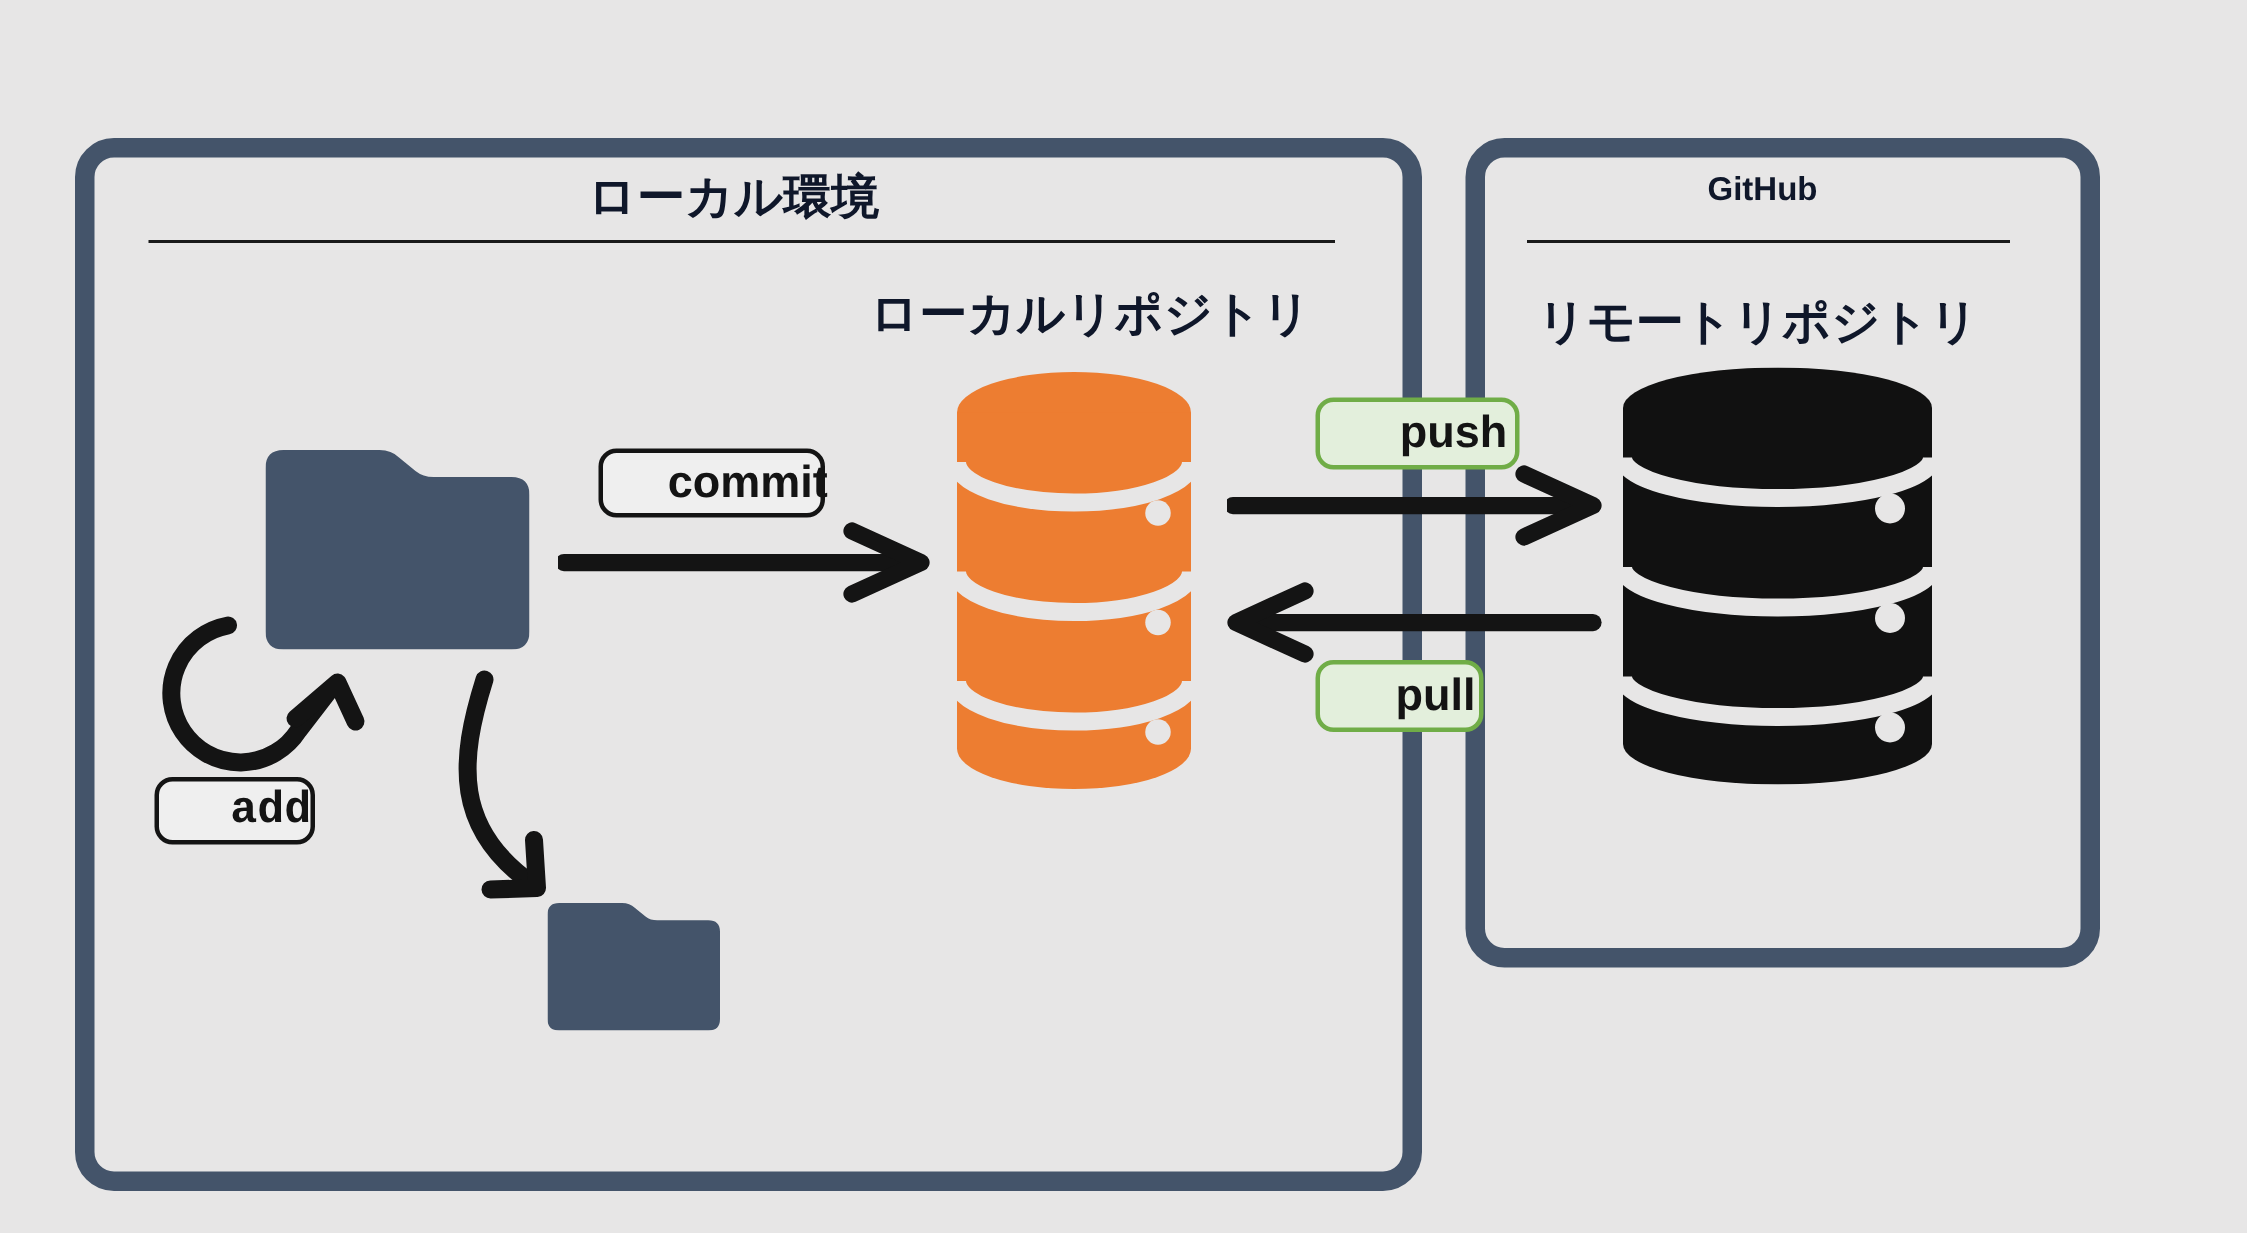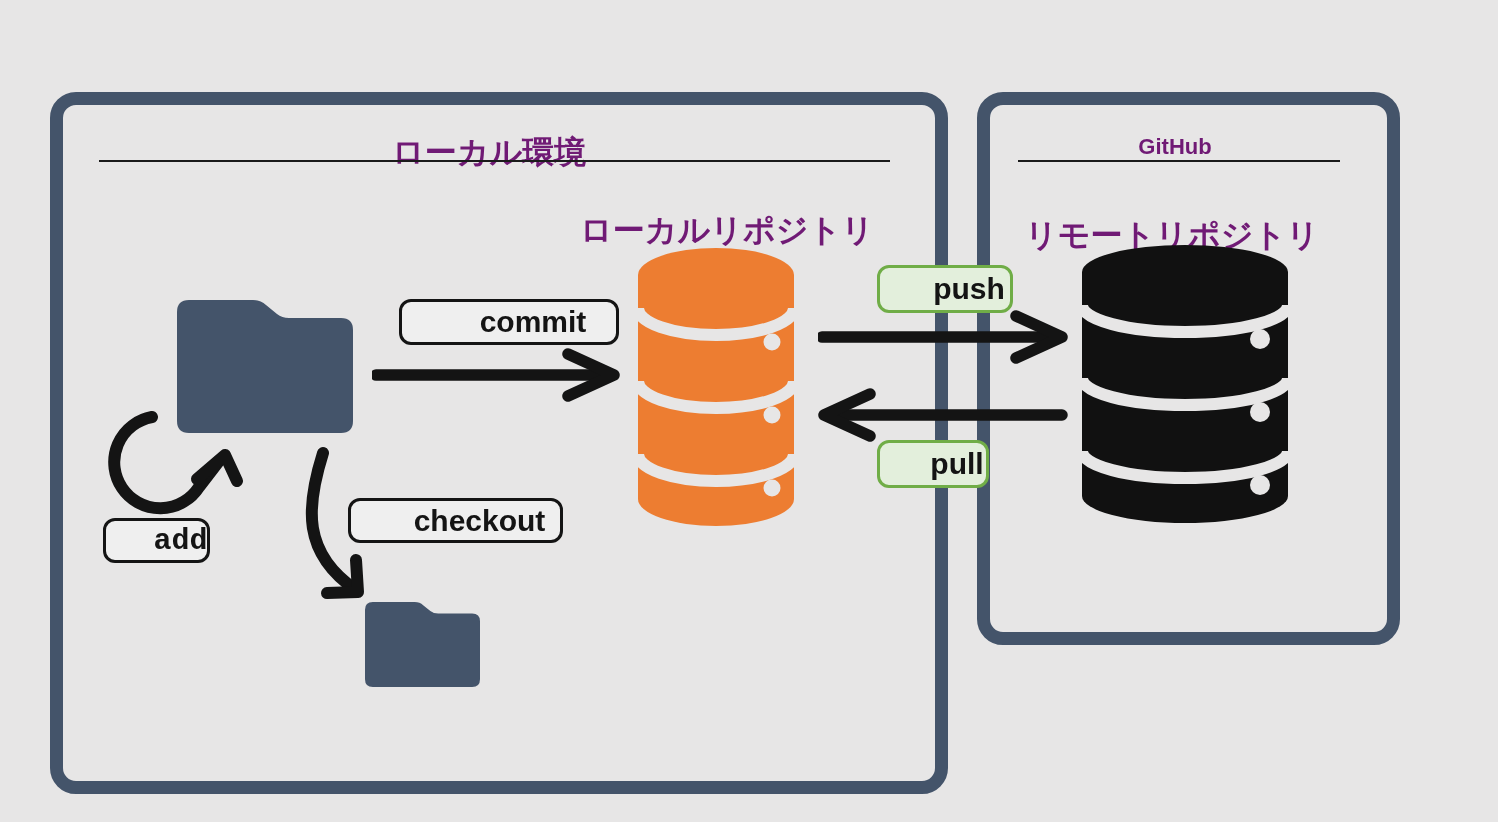--- a/index.html
+++ b/index.html
@@ -20,24 +20,23 @@
     background:transparent;
     box-sizing:border-box;
     z-index:1;
   }
   .box-local{left:50px;top:92px;width:898px;height:702px;}
   .box-github{left:977px;top:92px;width:423px;height:553px;}
   .title{
     position:absolute;
     transform:translateX(-50%);
     font-weight:bold;
-    color:#701a75;
+    color:#0f172a;
     white-space:nowrap;
     z-index:2;
-    margin-top:21px;
   }
   .title-main{font-size:22px;}
   .title-jp{font-size:32px;}
   .underline{
     position:absolute;height:2px;background:#1a1a1a;z-index:2;
   }
   .icon{position:absolute;z-index:3;}
   .cmd-label{
     position:absolute;
     display:flex;align-items:center;justify-content:center;
@@ -98,39 +97,36 @@
     <path d="M0,206 A103,27 0 0 0 206,206" fill="none" stroke-width="12" stroke="#E7E6E6"></path>
     <circle cx="178" cy="94" r="10" fill="#E7E6E6"></circle>
     <circle cx="178" cy="167" r="10" fill="#E7E6E6"></circle>
     <circle cx="178" cy="240" r="10" fill="#E7E6E6"></circle>
   </svg>
 
   <svg class="arrow" style="left:372px;top:347px;" width="252" height="56" viewBox="0 0 252 56">
     <path d="M4,28 H224" fill="none" stroke-width="11.5" stroke-linecap="round" stroke="#141414"></path>
     <path d="M196,7 L242,28 L196,49" fill="none" stroke-width="11.5" stroke-linecap="round" stroke-linejoin="round" stroke="#141414"></path>
   </svg>
-  <div class="cmd-label" style="left:399px;top:299px;width:220px;height:46px;">
+  <div class="cmd-label" style="left:399px;top:299px;width:151px;height:46px;">
       <span>commit</span>
     </div>
 
   <svg class="arrow" style="left:105px;top:405px;" width="150" height="120" viewBox="0 0 150 120">
     <path d="M47,12 A46,46 0 1 0 94,82 L114,56" fill="none" stroke-width="12" stroke-linecap="round" stroke="#141414"></path>
     <path d="M92,74 L120,50 L132,76" fill="none" stroke-width="12" stroke-linecap="round" stroke-linejoin="round" stroke="#141414"></path>
   </svg>
   <div class="cmd-label" style="left:103px;top:518px;width:107px;height:45px;font-family:Liberation Mono, monospace;">
       <span>add</span>
     </div>
 
   <svg class="arrow" style="left:300px;top:445px;" width="80" height="165" viewBox="0 0 80 165">
     <path d="M23,8 C6,62 2,108 56,145" fill="none" stroke-width="12" stroke-linecap="round" stroke="#141414"></path>
     <path d="M56,115 L58,147 L27,148" fill="none" stroke-width="12" stroke-linecap="round" stroke-linejoin="round" stroke="#141414"></path>
   </svg>
-  <div class="cmd-label" style="left:348px;top:498px;width:215px;height:45px;">
-      <span>checkout</span>
-    </div>
 
   <svg class="arrow" style="left:818px;top:309px;" width="252" height="56" viewBox="0 0 252 56">
     <path d="M4,28 H226" fill="none" stroke-width="11.5" stroke-linecap="round" stroke="#141414"></path>
     <path d="M198,7 L244,28 L198,49" fill="none" stroke-width="11.5" stroke-linecap="round" stroke-linejoin="round" stroke="#141414"></path>
   </svg>
   <div class="cmd-label git-label" style="left:877px;top:265px;width:136px;height:48px;">
       <span>push</span>
     </div>
 
   <svg class="arrow" style="left:816px;top:387px;" width="252" height="56" viewBox="0 0 252 56">

